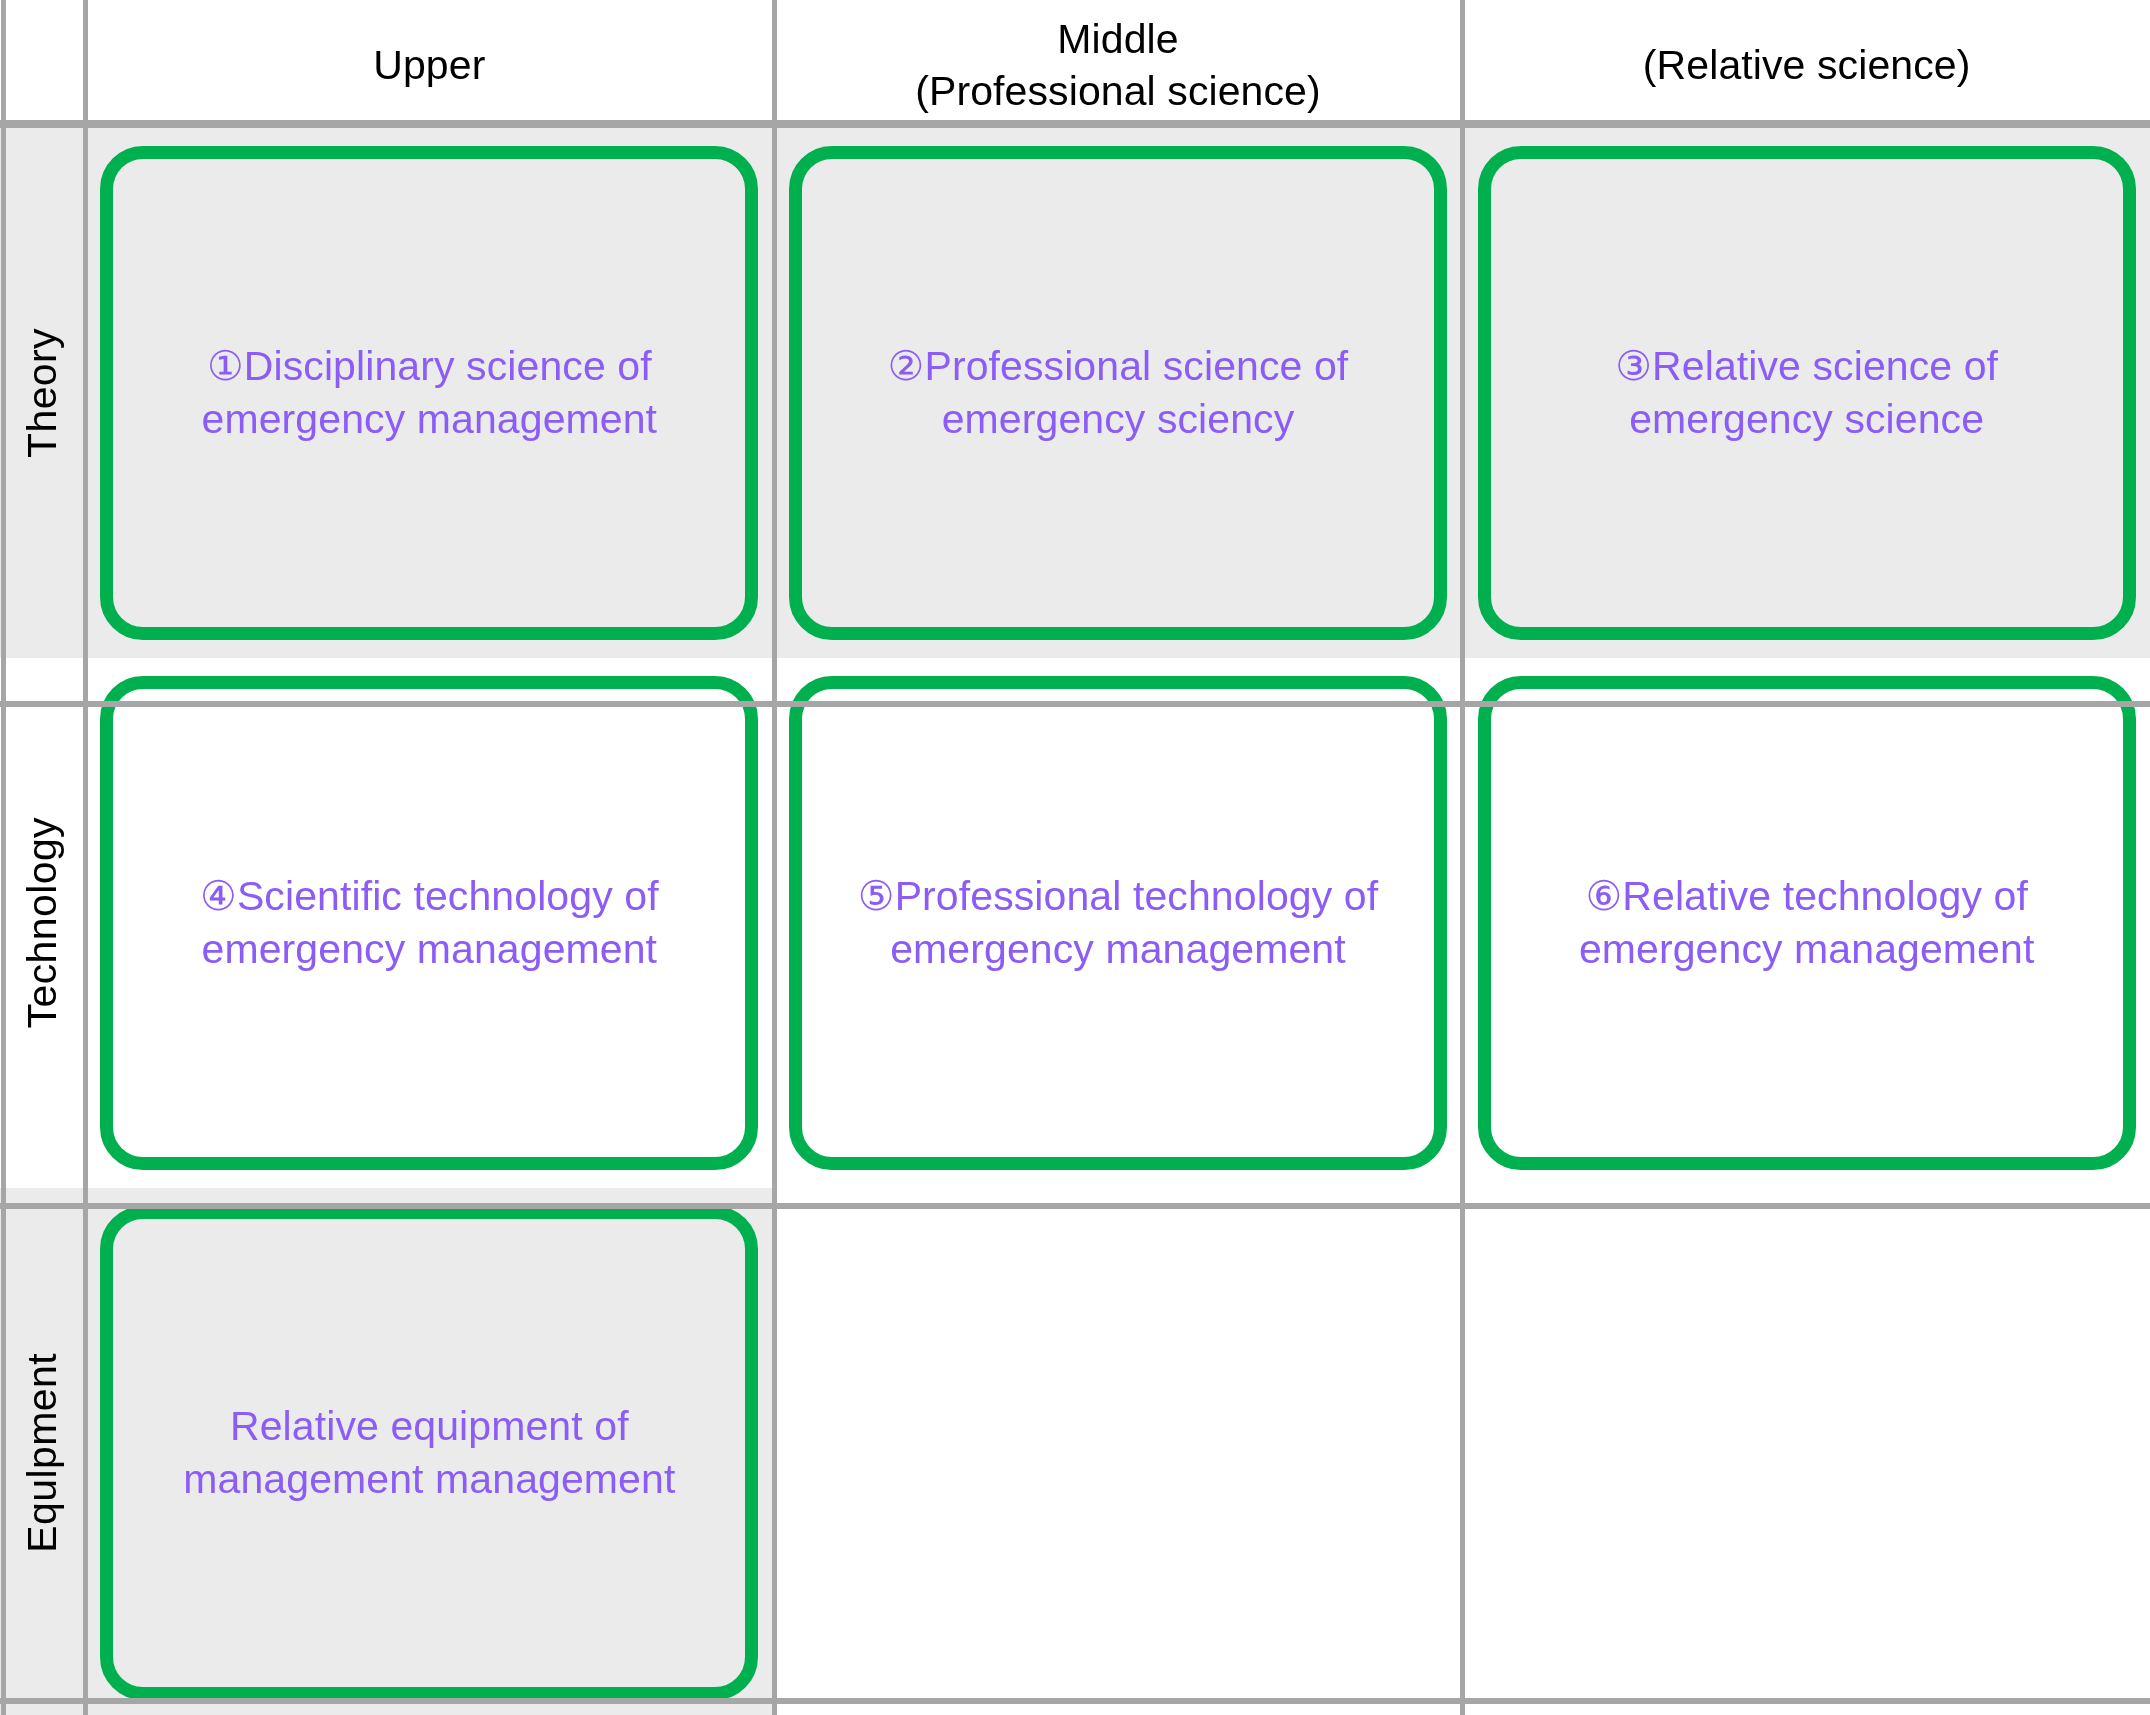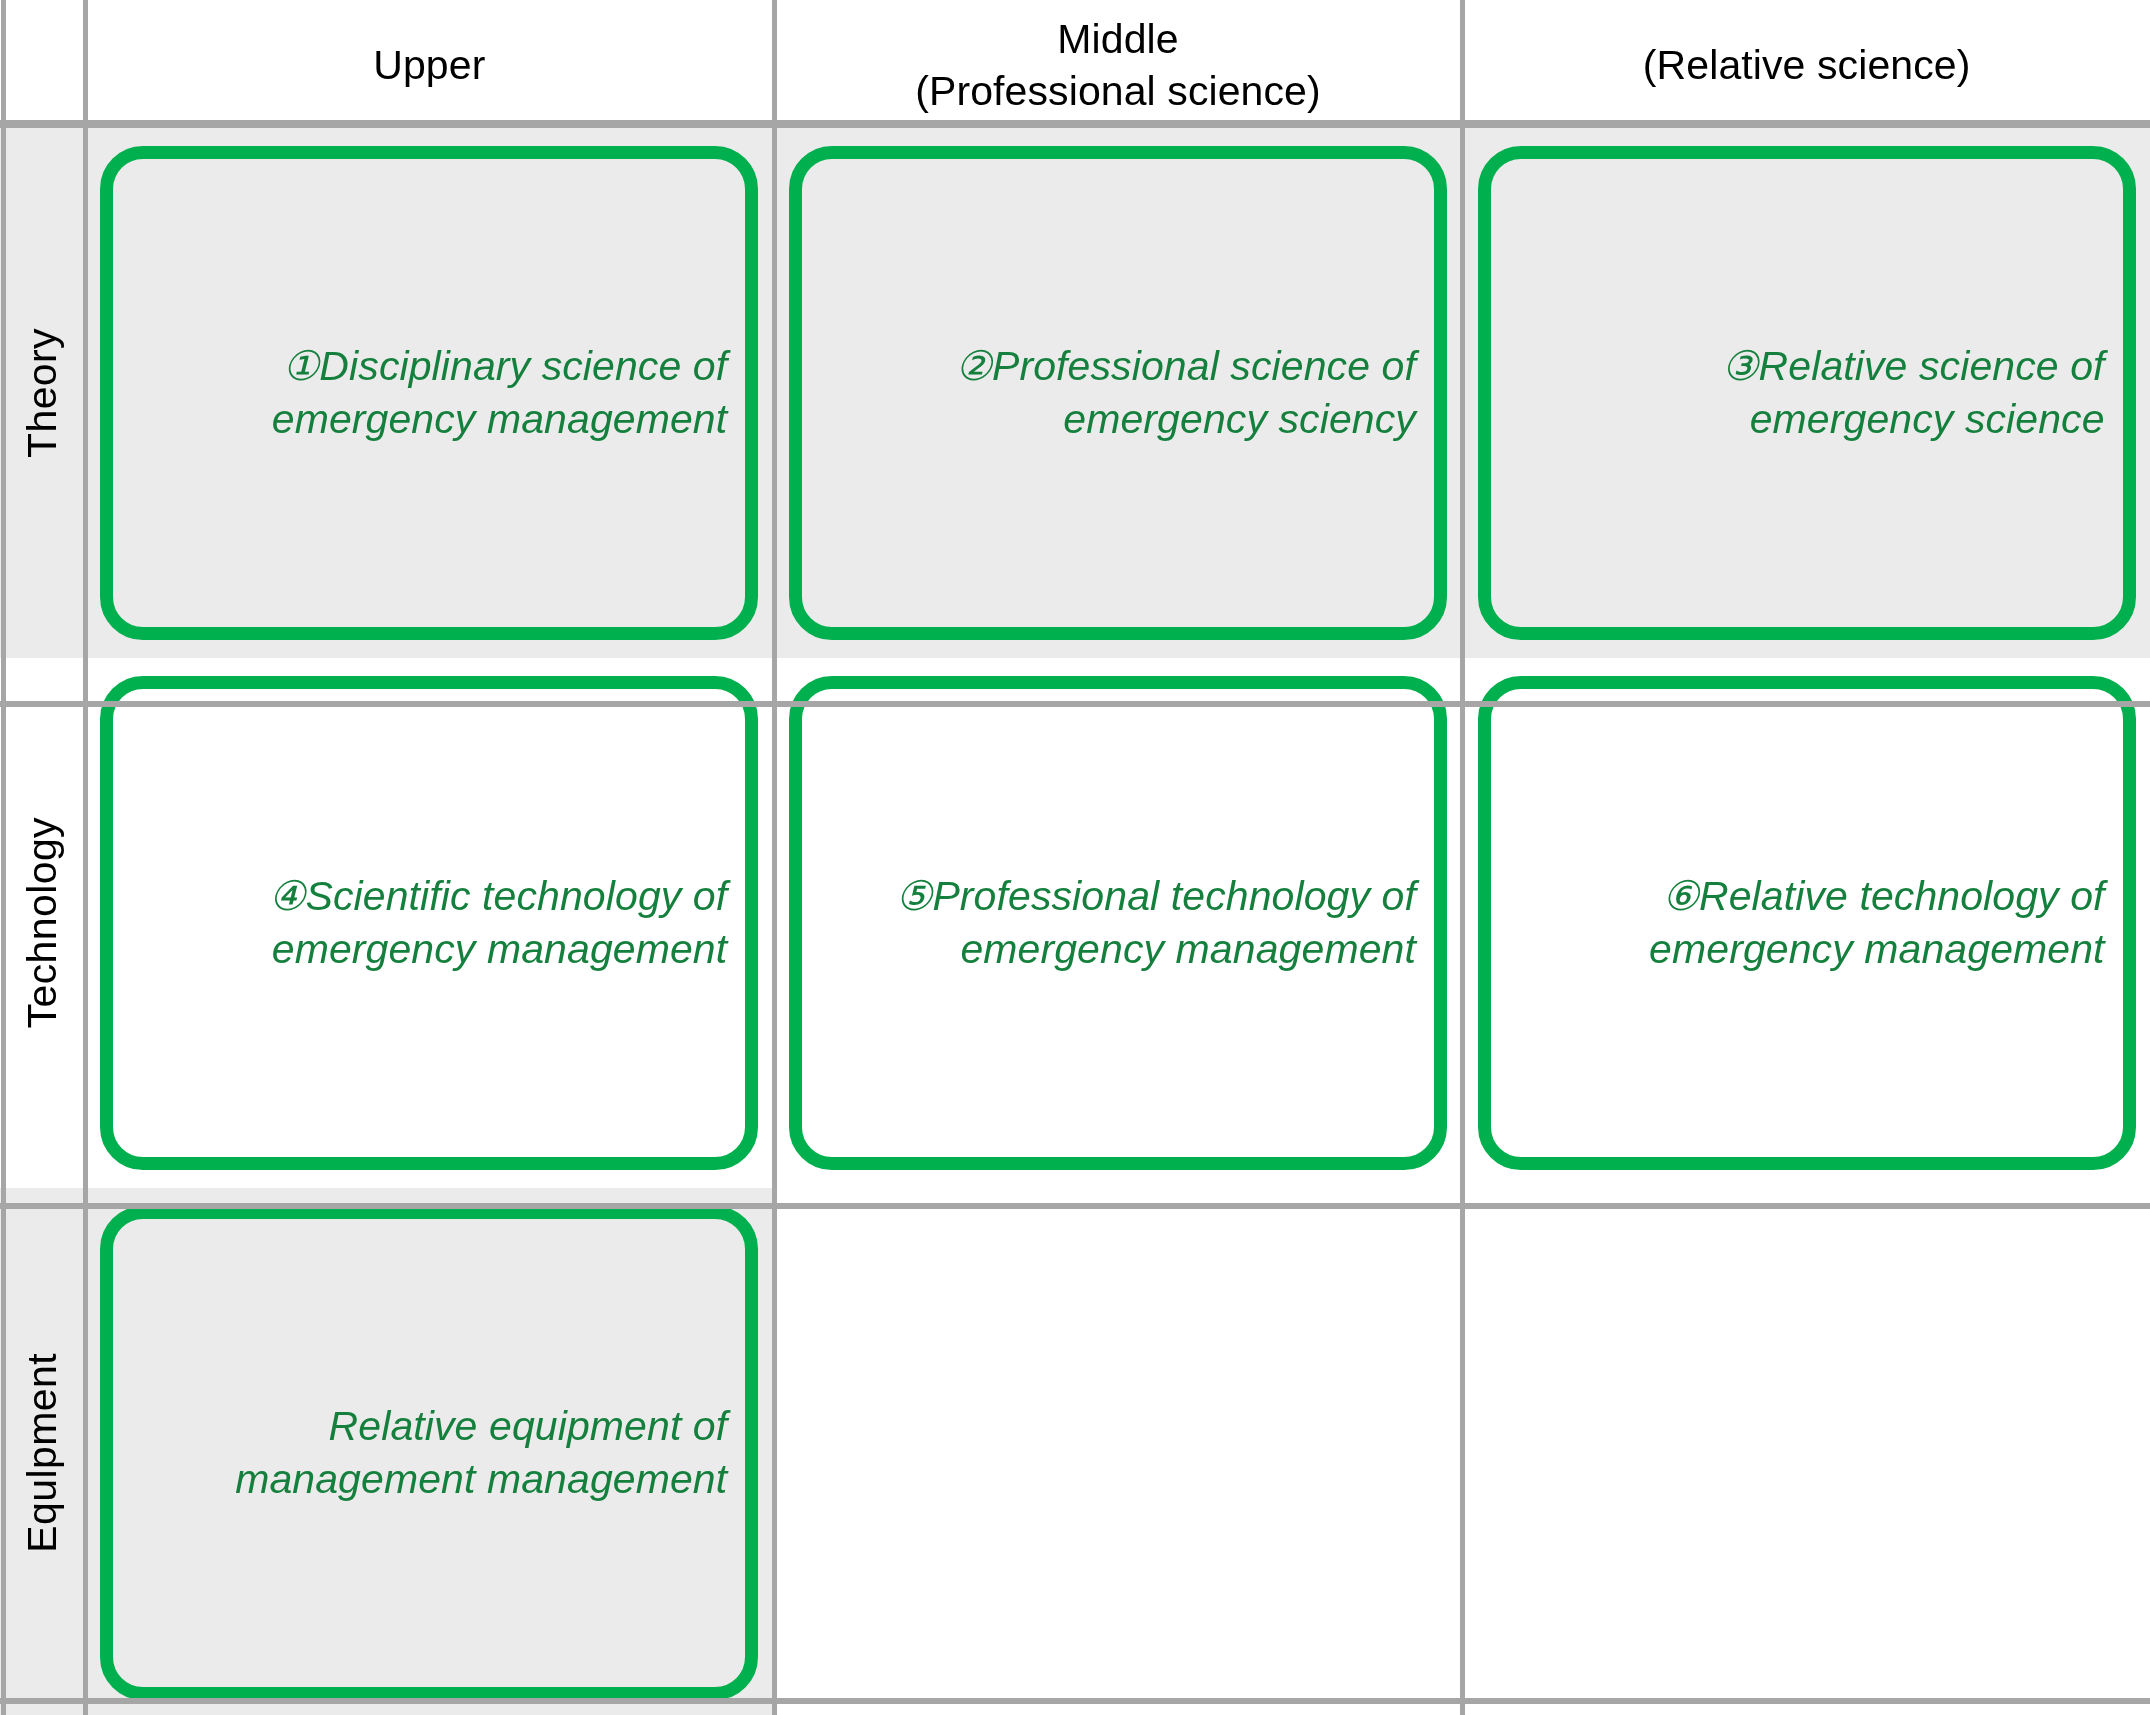--- a/index.html
+++ b/index.html
@@ -93,24 +93,23 @@
     box-sizing: border-box;
     display: flex;
     align-items: center;
     justify-content: center;
     padding: 7px 18px;
     background: transparent;
   }
   .boxtext {
     font-size: 41px;
     line-height: 1.30;
-    text-align: right;
-    color: #15803d;
+    text-align: center;
+    color: #8b5cf6;
     letter-spacing: 0.1px;
-    font-style: italic;
   }
   .num {
     font-size: 41px;
   }
 
   
   .rule-h {
     position: absolute;
     left: 0;
     width: 2151px;

